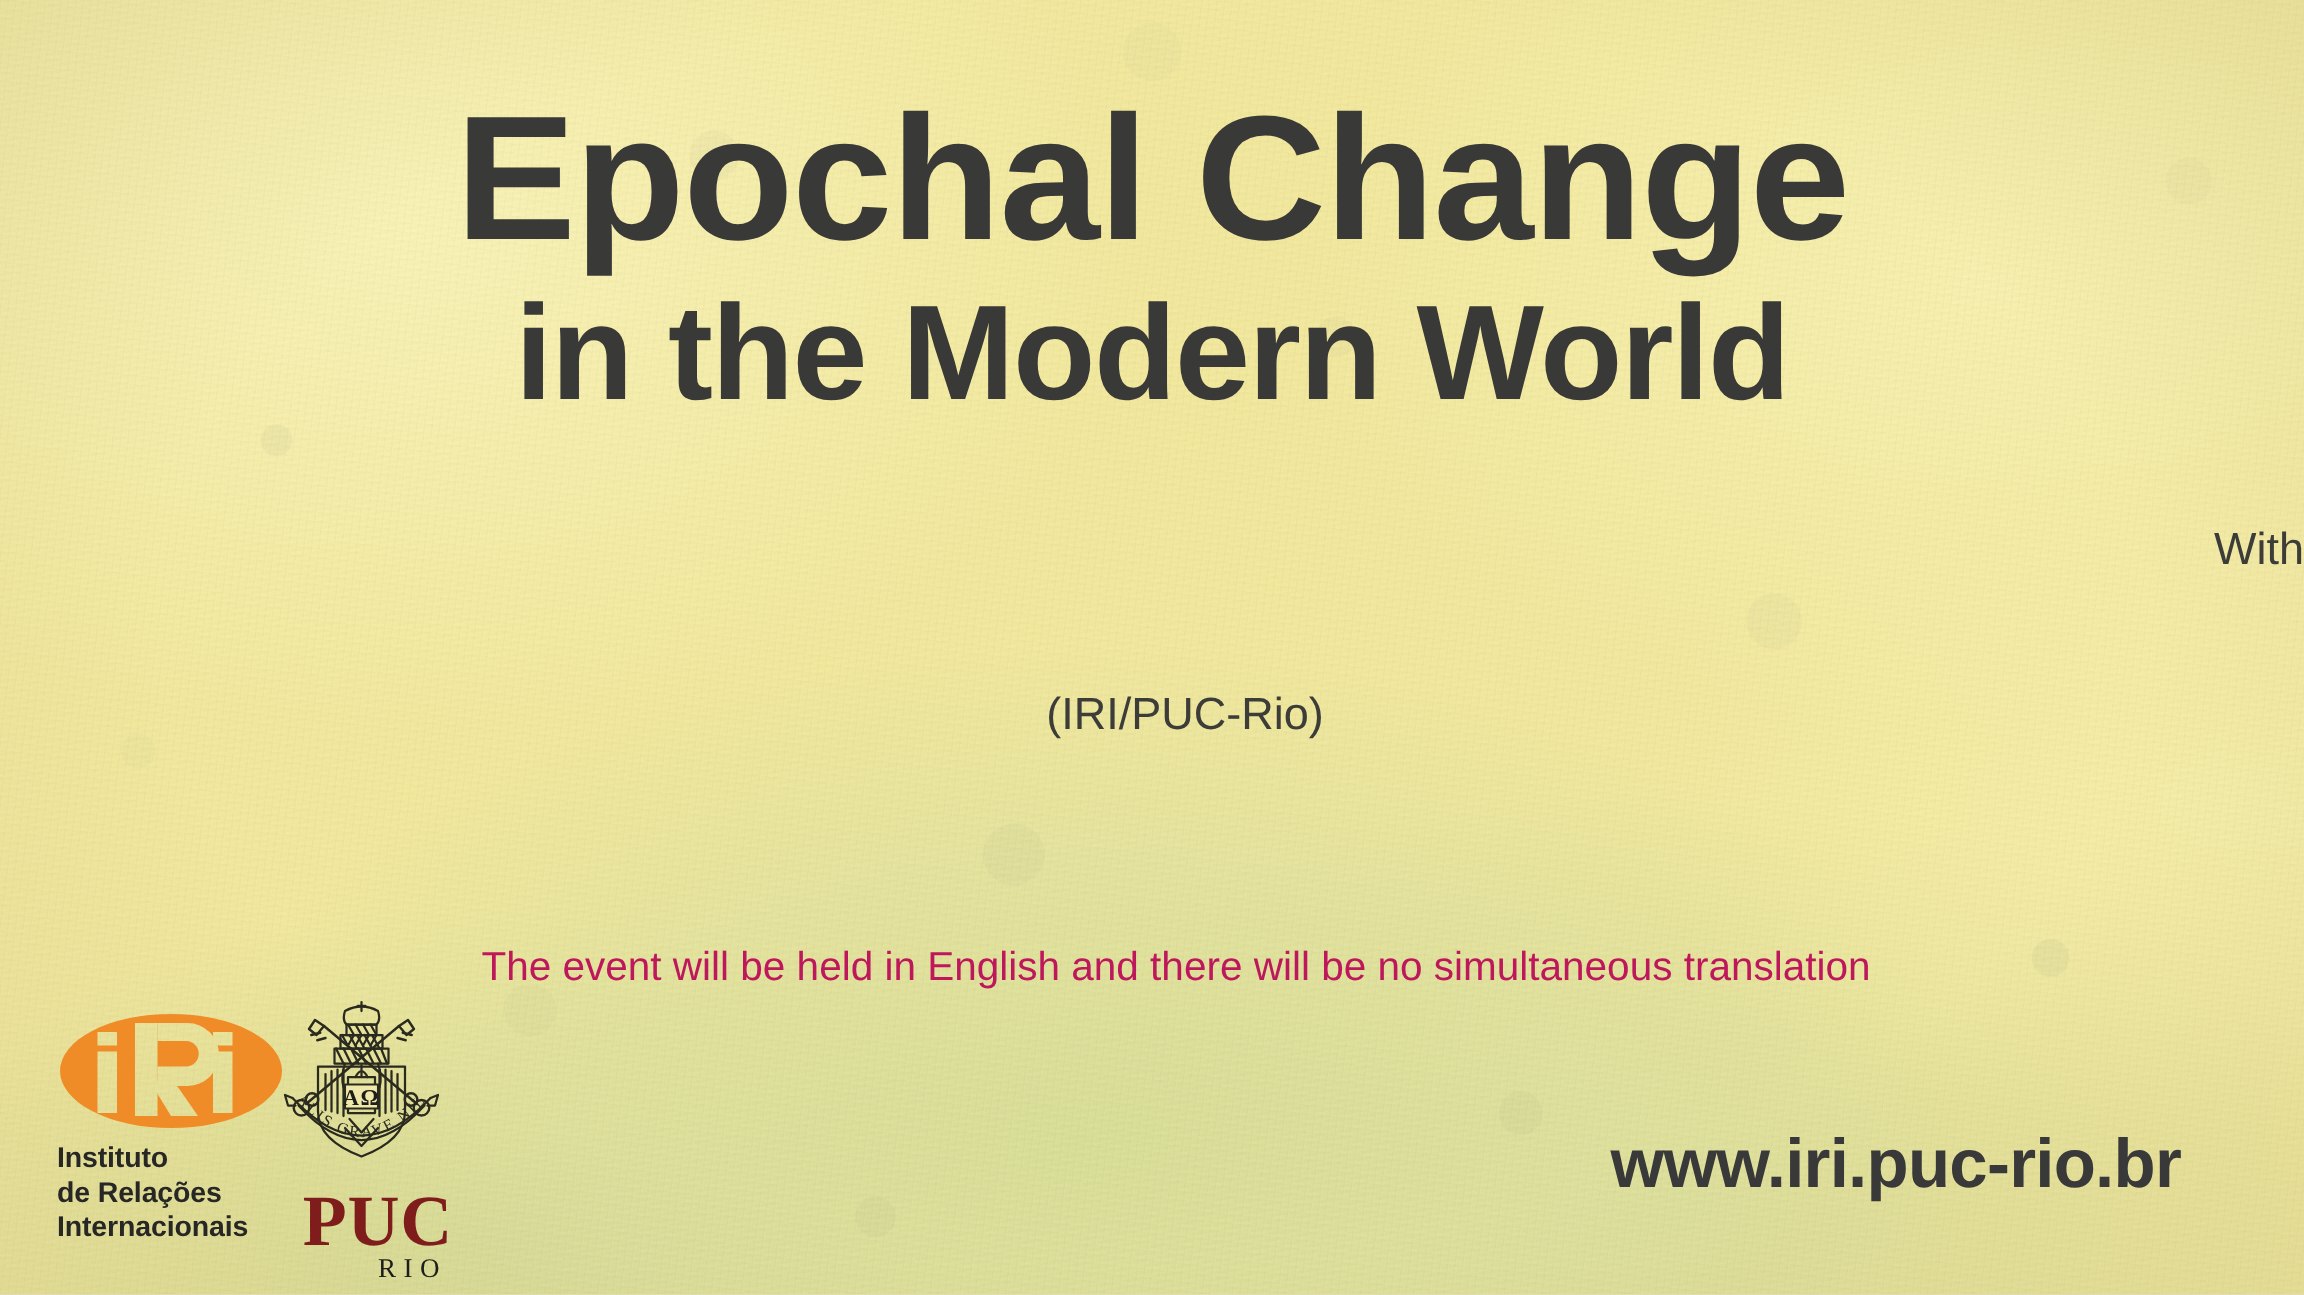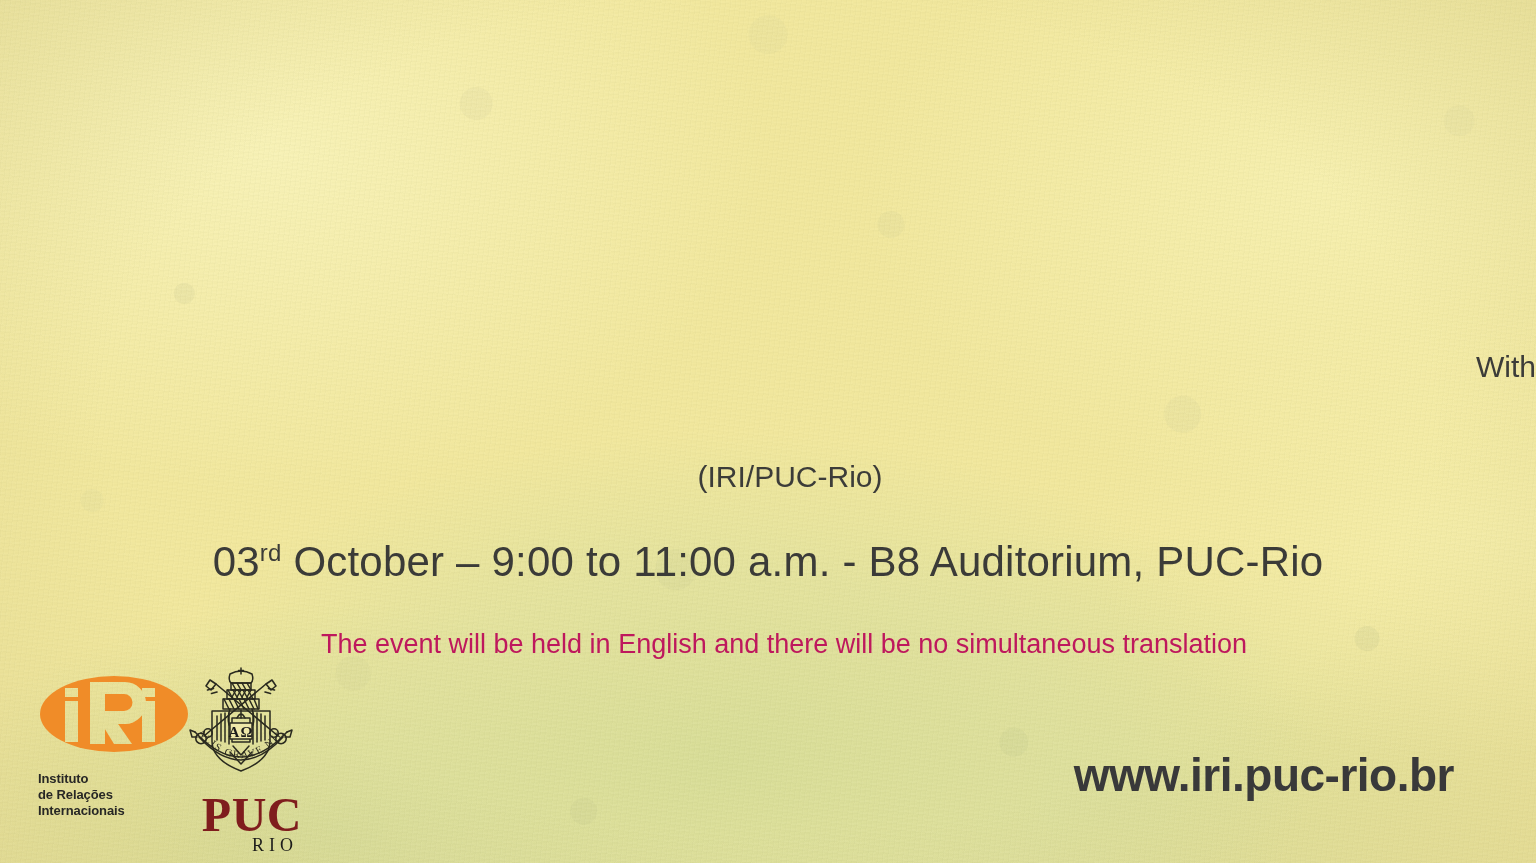--- a/index.html
+++ b/index.html
@@ -163,22 +163,22 @@
 
   
   .iri-logo {
     position: absolute;
     left: 38px;
     top: 672px;
     width: 152px;
   }
   .iri-mark { display: block; }
   .iri-words {
-    margin-top: 15px;
-    font-size: 13px;
+    margin-top: 5px;
+    font-size: 19px;
     font-weight: bold;
     line-height: 1.22;
     color: #272725;
     letter-spacing: -.1px;
   }
 
   
   .puc-logo {
     position: absolute;
     left: 180px;
@@ -212,27 +212,28 @@
 <div id="poster">
 
   <div class="tex tex-green"></div>
   <div class="tex tex-light"></div>
   <div class="tex tex-mottle"></div>
   <div class="tex tex-grain"></div>
   <div class="tex tex-vignette"></div>
 
   <div class="content">
 
+    <div class="title-block">
+      <div class="title-1">Epochal Change</div>
+      <div class="title-2">in the Modern World</div>
+    </div>
 
     <div class="with-label">With</div>
     <div class="speaker-affil">(IRI/PUC-Rio)</div>
 
-    <div class="when-where">
-      <span>03</span><sup>rd</sup><span> October – 9:00 to 11:00 a.m. - B8 Auditorium, PUC-Rio</span>
-    </div>
 
     <div class="note">The event will be held in English and there will be no simultaneous translation</div>
 
     <div class="url">www.iri.puc-rio.br</div>
 
     <div class="iri-logo">
       <svg class="iri-mark" width="152" height="84" viewBox="0 0 152 84">
         <defs>
           <mask id="iriMask">
             <rect x="0" y="0" width="152" height="84" fill="#fff"></rect>

